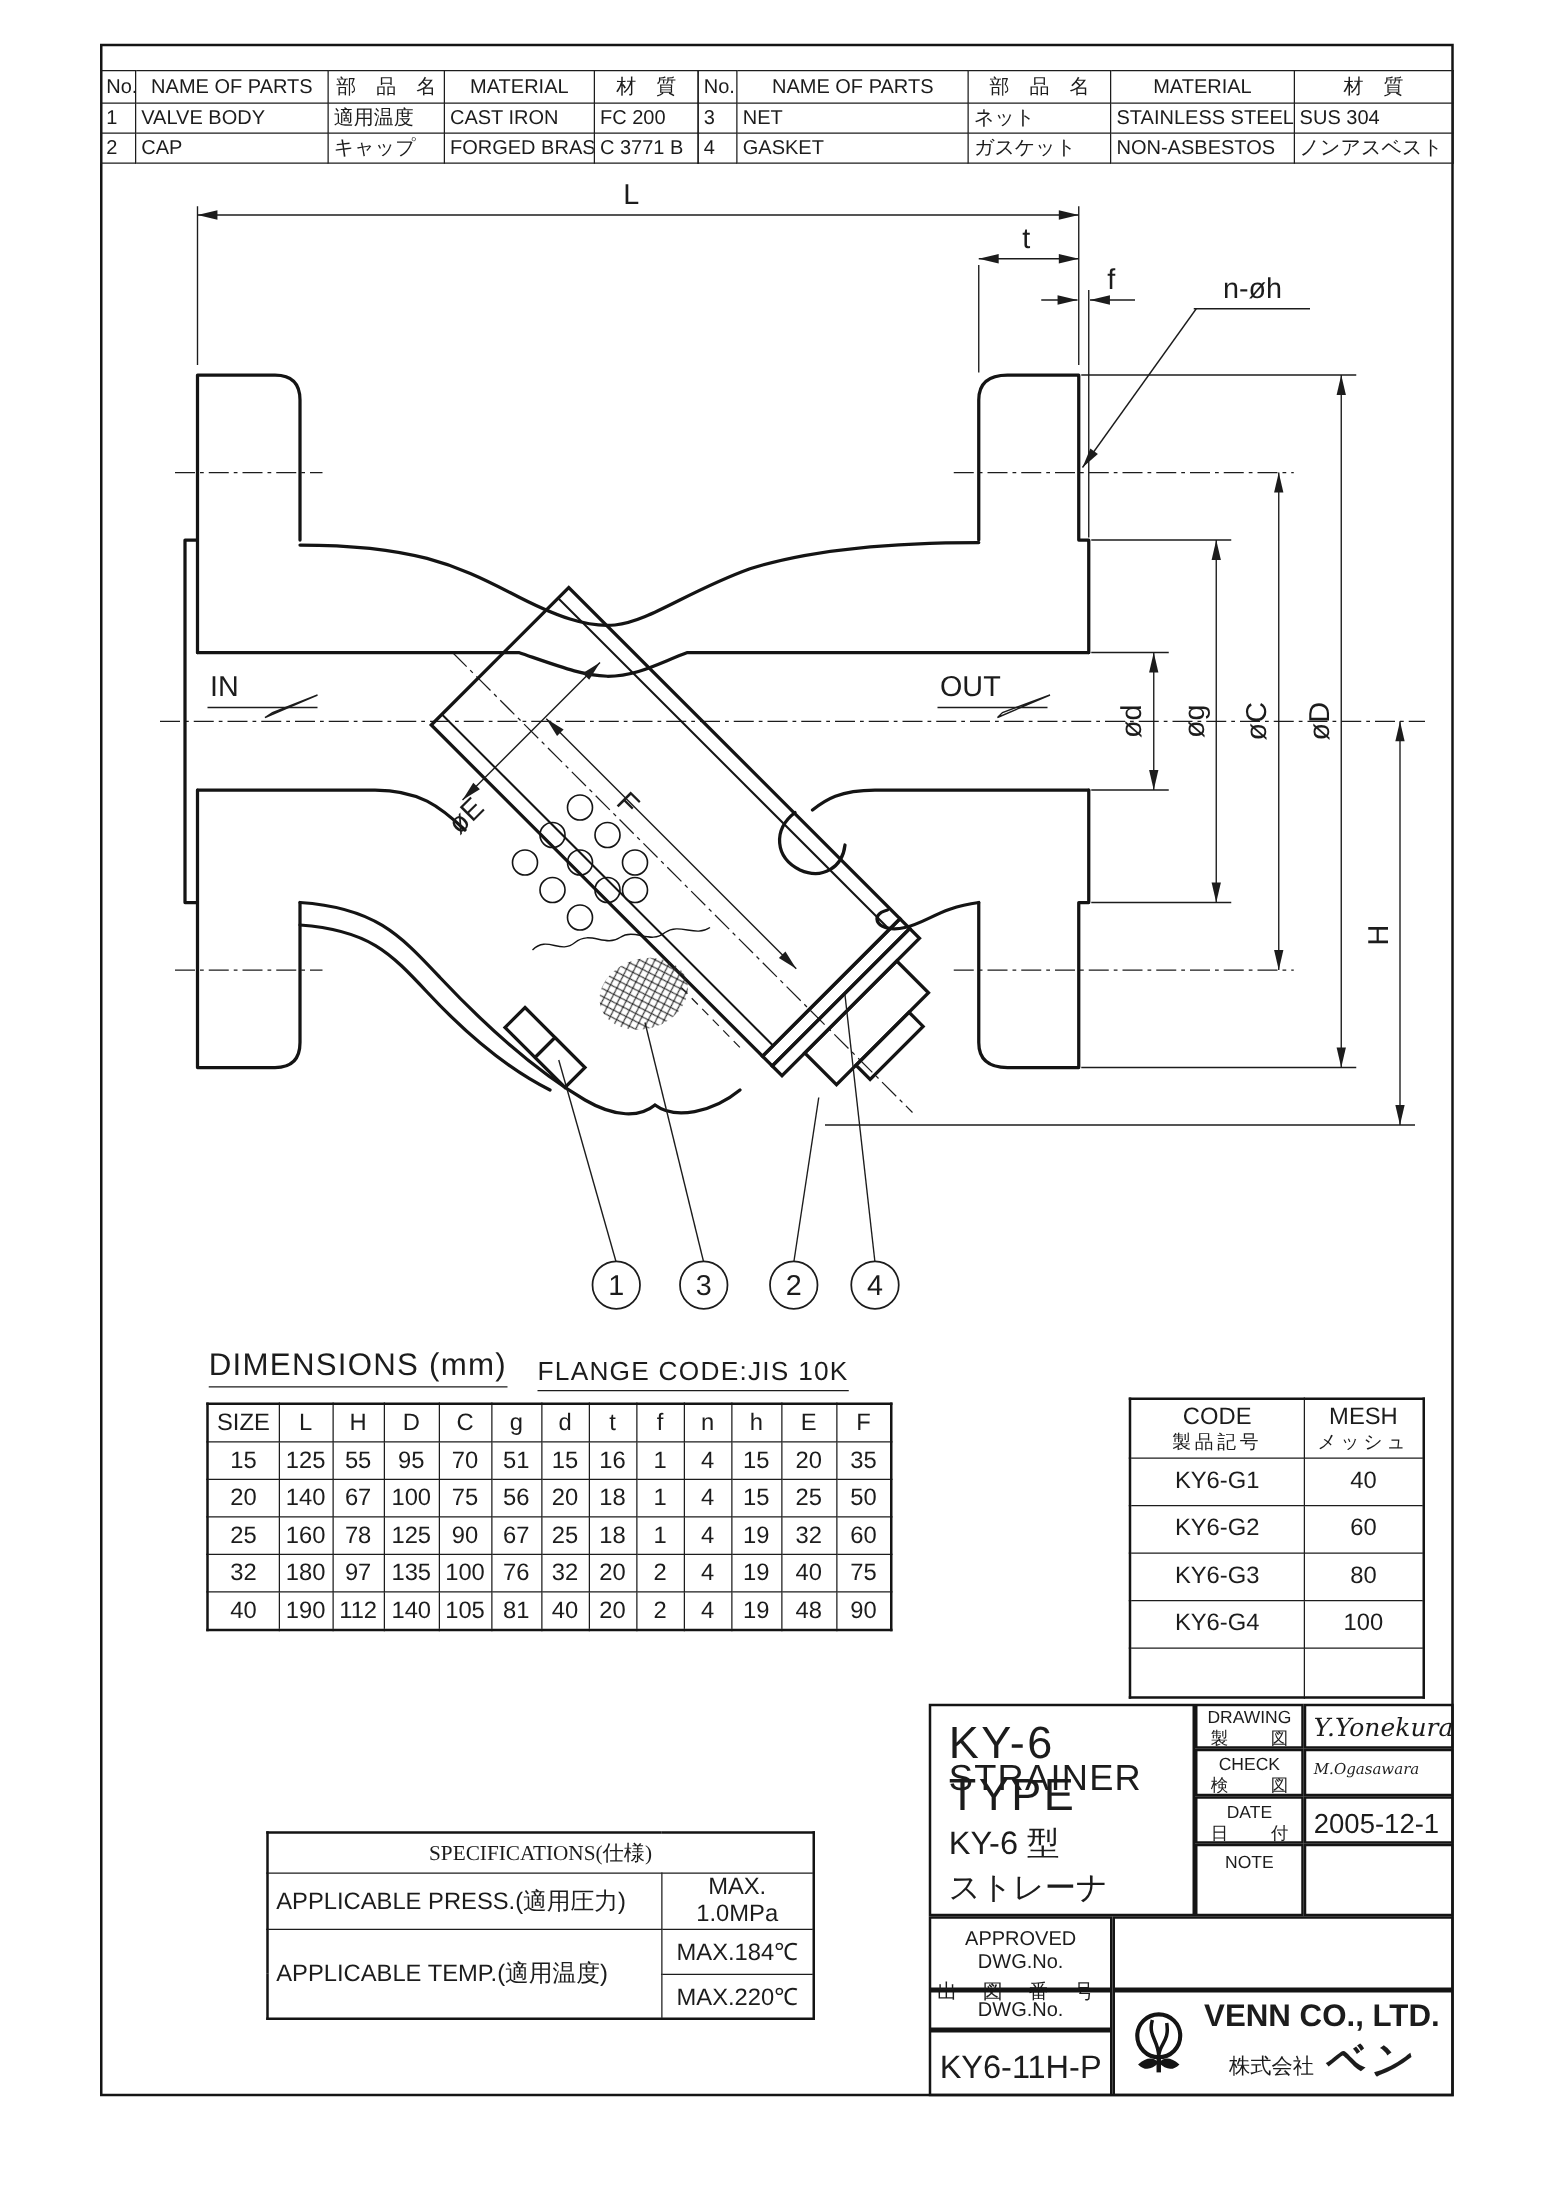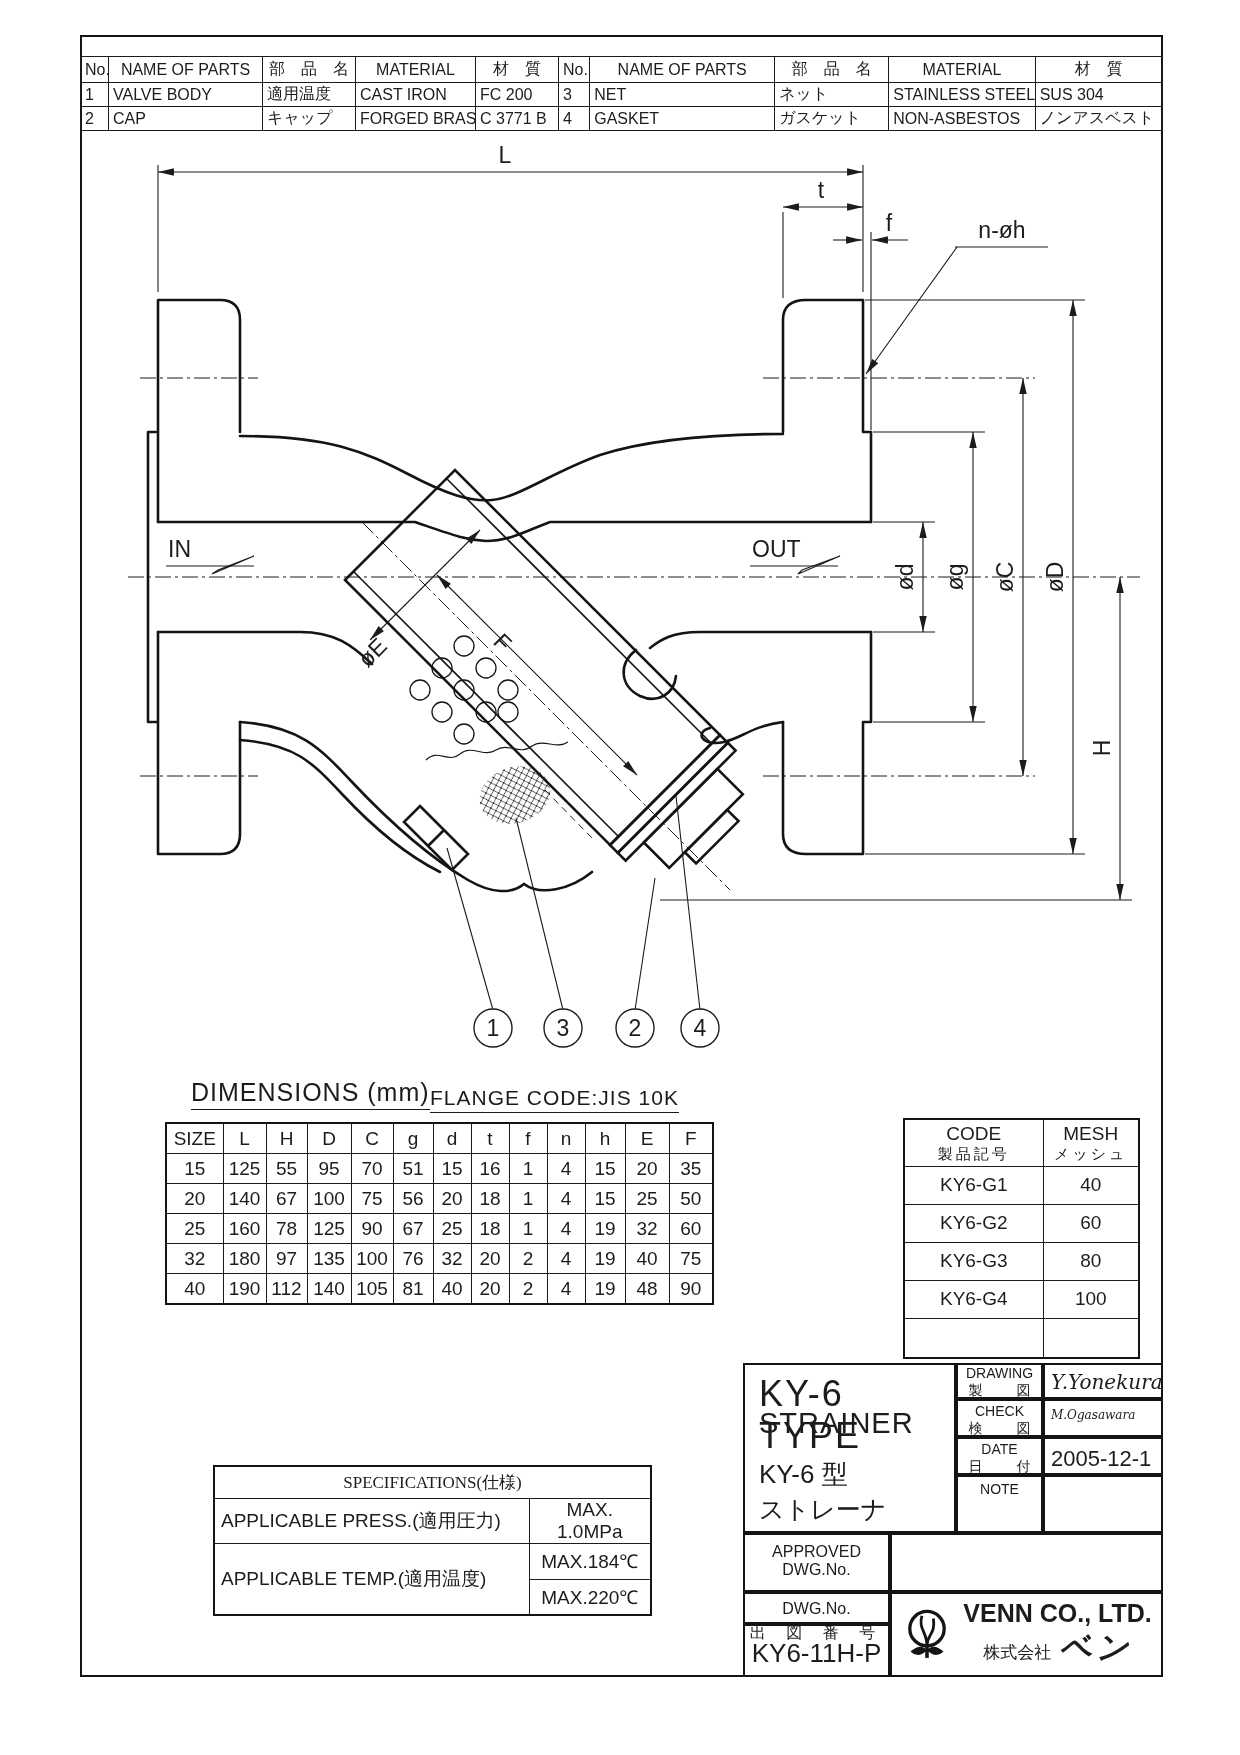--- a/index.html
+++ b/index.html
@@ -257,21 +257,21 @@
       <circle cx="563" cy="1028" r="19" fill="#fff" stroke-width="1.4"></circle>
       <circle cx="635" cy="1028" r="19" fill="#fff" stroke-width="1.4"></circle>
       <circle cx="700" cy="1028" r="19" fill="#fff" stroke-width="1.4"></circle>
       <text class="dt" x="493" y="1028" text-anchor="middle" dominant-baseline="central" stroke="none" fill="#1c1c1c">1</text>
       <text class="dt" x="563" y="1028" text-anchor="middle" dominant-baseline="central" stroke="none" fill="#1c1c1c">3</text>
       <text class="dt" x="635" y="1028" text-anchor="middle" dominant-baseline="central" stroke="none" fill="#1c1c1c">2</text>
       <text class="dt" x="700" y="1028" text-anchor="middle" dominant-baseline="central" stroke="none" fill="#1c1c1c">4</text>
     </g>
   </svg>
 
-  <div class="sec-title" style="left:167px;top:1078px;font-size:25px;margin-left:24px;">DIMENSIONS (mm)</div>
+  <div class="sec-title" style="left:167px;top:1078px;font-size:25px;">DIMENSIONS (mm)</div>
   <div class="sec-title" style="left:430px;top:1086px;font-size:21px;">FLANGE CODE:JIS 10K</div>
 
   <table class="dtable" style="width:547px;">
     <colgroup>
         <col style="width:57px">
         <col style="width:43px">
         <col style="width:41px">
         <col style="width:44px">
         <col style="width:42px">
         <col style="width:40px">
@@ -473,21 +473,21 @@
   <div class="tb" style="left:1043px;top:1437px;width:120px;height:38px;">
     <div style="padding:7px 0 0 6px;font-size:22px;">2005-12-1</div>
   </div>
   <div class="tb" style="left:956px;top:1475px;width:87px;height:58px;">
     <div class="tb-label-en" style="padding-top:4px">NOTE</div>
   </div>
   <div class="tb" style="left:1043px;top:1475px;width:120px;height:58px;"></div>
 
   <div class="tb" style="left:743px;top:1533px;width:147px;height:59px;">
     <div style="font-size:16px;text-align:center;padding-top:8px;">APPROVED DWG.No.</div>
-    <div style="font-size:16px;text-align:center;letter-spacing:8px;padding-top:4px;margin-top:40px;">出 図 番 号</div>
+    <div style="font-size:16px;text-align:center;letter-spacing:8px;padding-top:4px;">出 図 番 号</div>
   </div>
   <div class="tb" style="left:890px;top:1533px;width:273px;height:59px;"></div>
 
   <div class="tb" style="left:743px;top:1592px;width:147px;height:32px;">
     <div style="font-size:16px;text-align:center;padding-top:6px;">DWG.No.</div>
   </div>
   <div class="tb" style="left:743px;top:1624px;width:147px;height:53px;">
     <div style="font-size:26px;text-align:center;padding-top:12px;">KY6-11H-P</div>
   </div>
 

